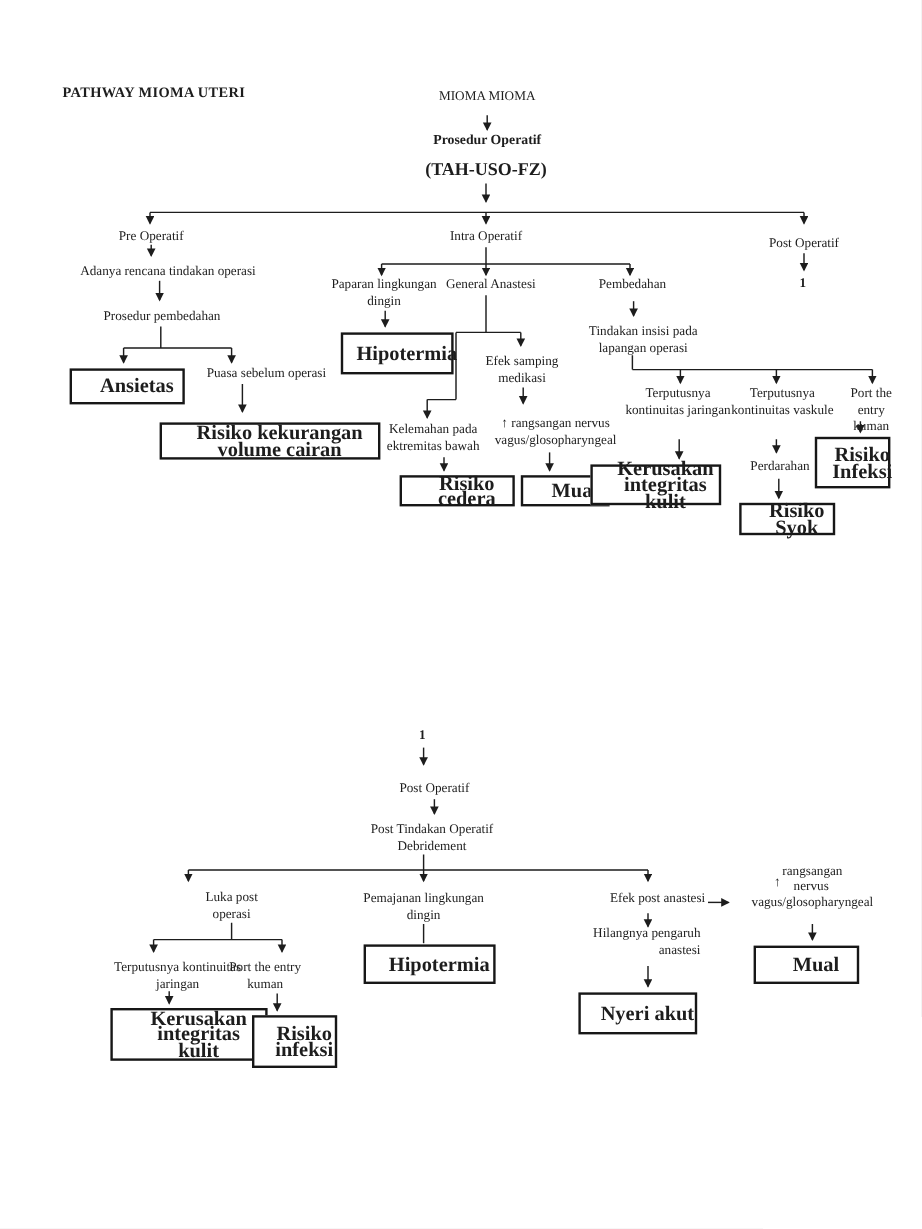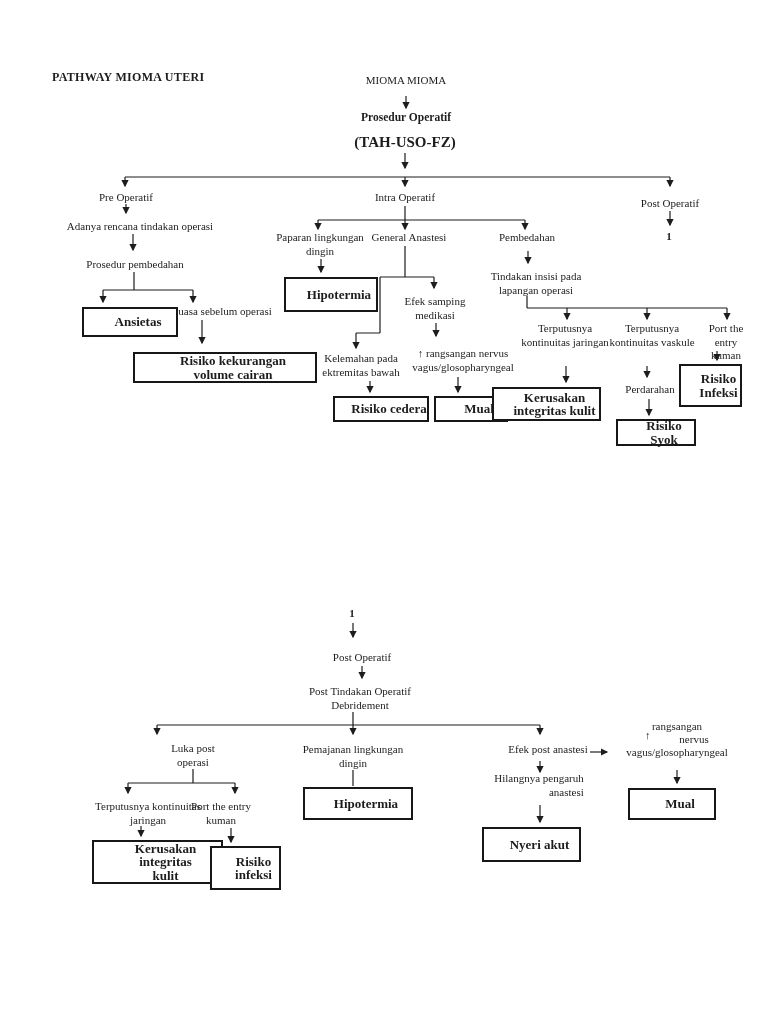--- a/index.html
+++ b/index.html
@@ -11,21 +11,21 @@
   #connectors{position:absolute;left:0;top:0;width:768px;height:1024px;}
   .node{
     position:absolute;transform:translateX(-50%);text-align:center;
     font-size:11px;line-height:13.5px;white-space:pre-line;
   }
   .bold{font-weight:bold;}
   .italic{}
   .box{
     position:absolute;border:2px solid #171717;background:#fff;
     display:flex;align-items:center;justify-content:center;
-    text-align:center;font-weight:bold;font-size:13px;line-height:13.5px;
+    text-align:center;font-weight:bold;font-size:17px;line-height:13.5px;
     white-space:pre-line;box-sizing:border-box;padding-left:16px;
   }
   .doc-title{
     position:absolute;left:52px;top:70px;font-weight:bold;font-size:12px;
     letter-spacing:.3px;
   }
   .up-glyph{font-size:11px;}
   .up-abs{position:absolute;transform:none;}
 </style>
 </head>
@@ -119,21 +119,21 @@
   <div class="node" style="left:463px;top:347px;"><span class="up-glyph">↑</span> <span>rangsangan nervus</span>
 <span>vagus/glosopharyngeal</span></div>
   <div class="node" style="left:565px;top:322px;">Terputusnya
 kontinuitas jaringan</div>
   <div class="node" style="left:652px;top:322px;">Terputusnya
 kontinuitas vaskule</div>
   <div class="node" style="left:726px;top:322px;"><span class="italic">Port the entry</span>
 <span>kuman</span></div>
   <div class="node" style="left:650px;top:383px;">Perdarahan</div>
 
-  <div class="box" style="left:58px;top:307px;width:96px;height:30px;margin-left:24px;">Ansietas</div>
+  <div class="box" style="left:58px;top:307px;width:96px;height:30px;">Ansietas</div>
   <div class="box" style="left:133px;top:352px;width:184px;height:31px;">Risiko kekurangan
 volume cairan</div>
   <div class="box" style="left:284px;top:277px;width:94px;height:35px;">Hipotermia</div>
   <div class="box" style="left:333px;top:396px;width:96px;height:26px;">Risiko cedera</div>
   <div class="box" style="left:434px;top:396px;width:74px;height:26px;">Mual</div>
   <div class="box" style="left:492px;top:387px;width:109px;height:34px;">Kerusakan
 integritas kulit</div>
   <div class="box" style="left:616px;top:419px;width:80px;height:27px;">Risiko Syok</div>
   <div class="box" style="left:679px;top:364px;width:63px;height:43px;">Risiko
 Infeksi</div>
@@ -141,21 +141,21 @@
   <div class="node bold" style="left:352px;top:607px;">1</div>
   <div class="node" style="left:362px;top:651px;">Post Operatif</div>
   <div class="node" style="left:360px;top:685px;">Post Tindakan Operatif
 Debridement</div>
   <div class="node" style="left:193px;top:742px;">Luka post
 operasi</div>
   <div class="node" style="left:353px;top:743px;">Pemajanan lingkungan
 dingin</div>
   <div class="node" style="left:548px;top:743px;">Efek post anastesi</div>
   <div class="node" style="left:677px;top:720px;">rangsangan</div>
-  <div class="node" style="left:694px;top:733px;">nervus</div>
+  <div class="node" style="left:676px;top:733px;">nervus</div>
   <div class="node" style="left:677px;top:746px;">vagus/glosopharyngeal</div>
   <span class="up-abs up-glyph" style="left:645px;top:729px;position:absolute;">↑</span>
   <div class="node" style="left:148px;top:800px;">Terputusnya kontinuitas
 jaringan</div>
   <div class="node" style="left:221px;top:800px;"><span class="italic">Port the entry</span>
 <span>kuman</span></div>
   <div class="node" style="left:539px;top:772px;text-align:right;">Hilangnya pengaruh
 anastesi</div>
 
   <div class="box" style="left:303px;top:787px;width:110px;height:33px;">Hipotermia</div>

